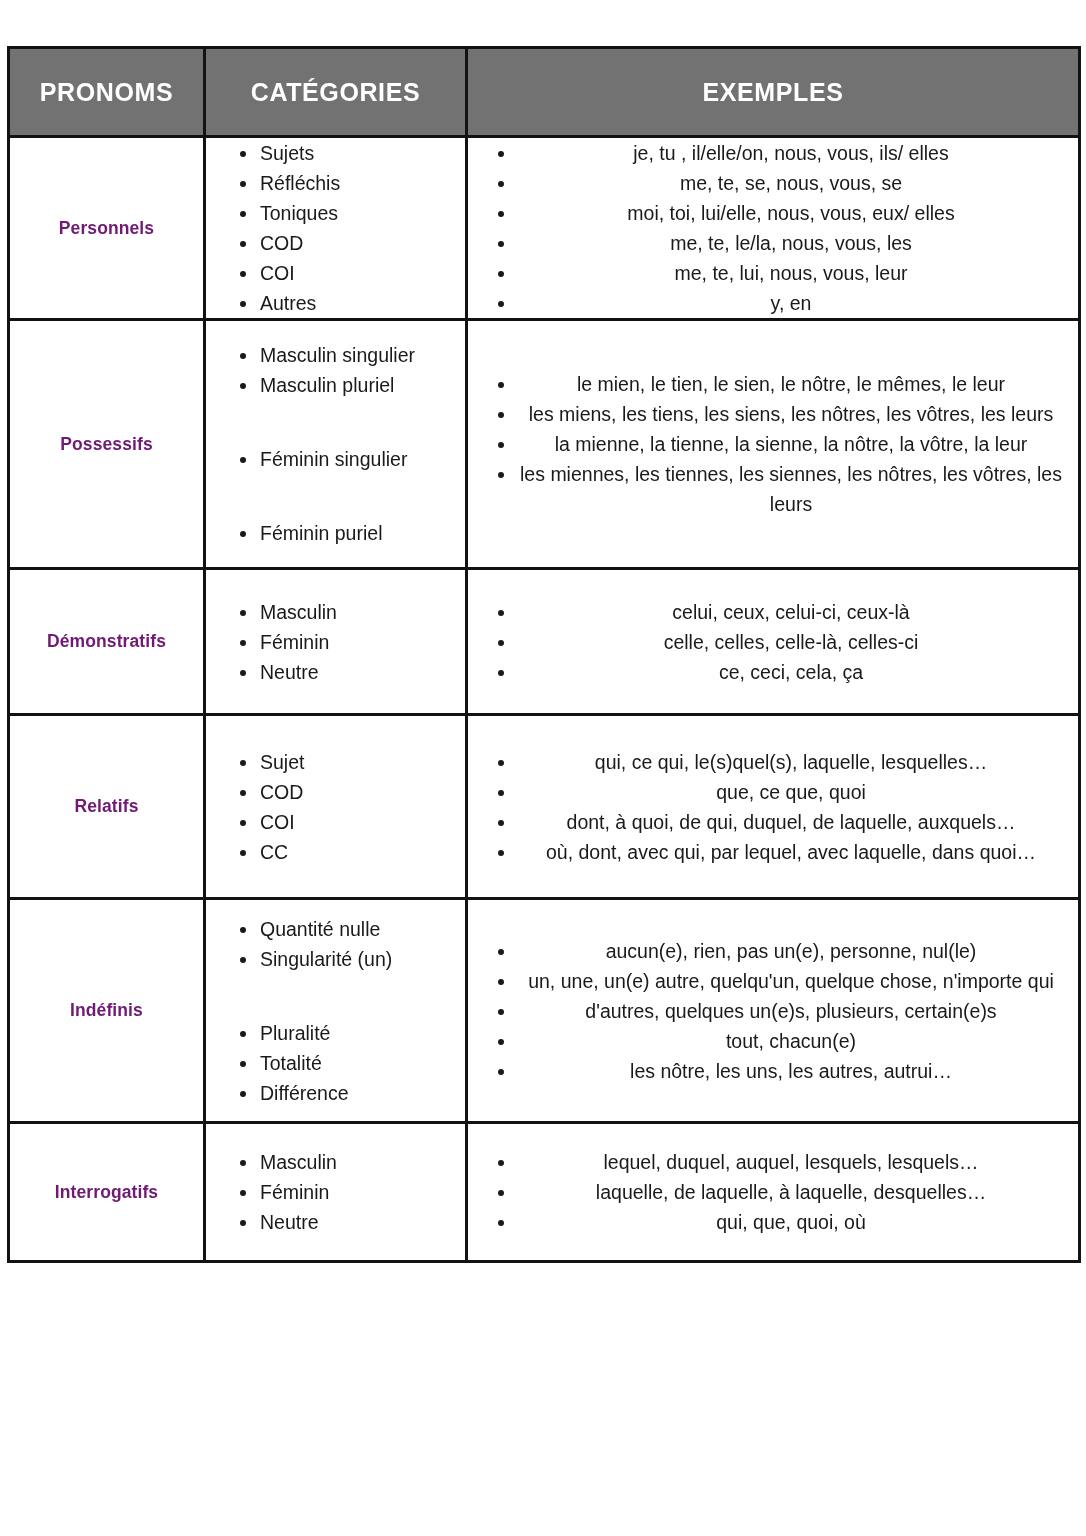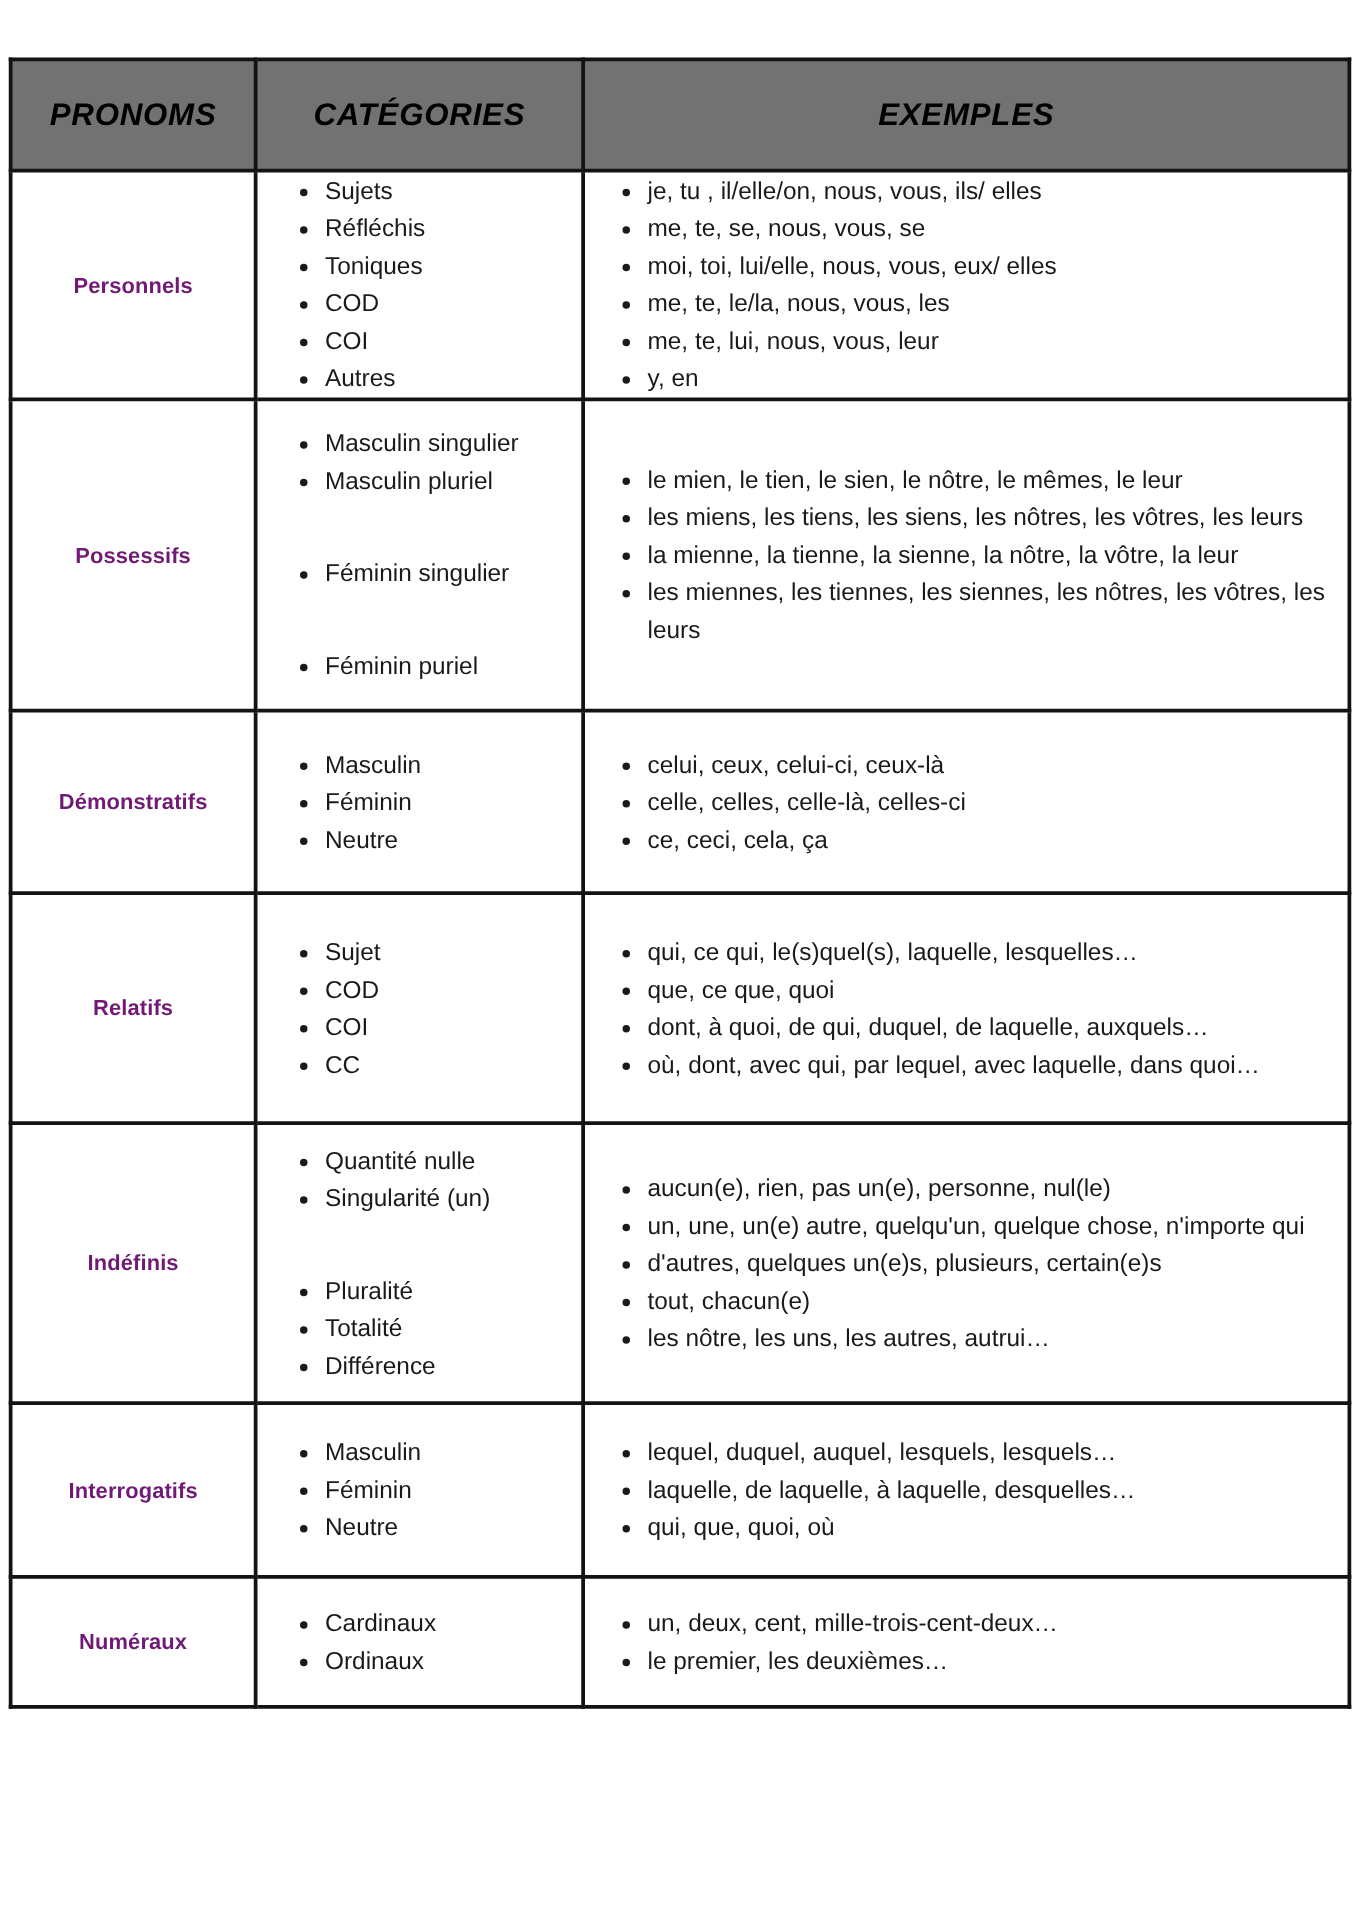--- a/index.html
+++ b/index.html
@@ -29,31 +29,30 @@
     table-layout: fixed;
     border: 3px solid #131313;
   }
 
   table.pronoun-table col.col-pronoms   { width: 196px; }
   table.pronoun-table col.col-categories{ width: 262px; }
   table.pronoun-table col.col-exemples  { width: 613px; }
 
   thead th {
     background: #727272;
-    color: #000000;
+    color: #ffffff;
     font-size: 25px;
     font-weight: bold;
     letter-spacing: 0.6px;
     text-align: center;
     height: 89px;
     padding: 0 6px;
     border: 3px solid #131313;
     vertical-align: middle;
     box-sizing: border-box;
-    font-style: italic;
   }
 
   tbody td {
     border: 3px solid #131313;
     vertical-align: middle;
     box-sizing: border-box;
     padding: 0;
   }
 
   td.cell-pronom {
@@ -104,20 +103,21 @@
     padding-left: 36px;
     white-space: nowrap;
   }
   td.cell-categories ul.bullets li::before {
     left: 16px;
   }
 
   
   td.cell-exemples ul.bullets {
     padding: 0 14px 0 14px;
+    text-align: center;
   }
   td.cell-exemples ul.bullets li {
     padding-left: 36px;
   }
   td.cell-exemples ul.bullets li::before {
     left: 16px;
   }
 
   
   ul.bullets li.gap-before {
@@ -270,32 +270,17 @@
         </td>
         <td class="cell-exemples">
           <ul class="bullets">
             <li>lequel, duquel, auquel, lesquels, lesquels…</li>
             <li>laquelle, de laquelle, à laquelle, desquelles…</li>
             <li>qui, que, quoi, où</li>
           </ul>
         </td>
       </tr>
 
-      <tr class="row-numeraux">
-        <td class="cell-pronom">Numéraux</td>
-        <td class="cell-categories">
-          <ul class="bullets">
-            <li>Cardinaux</li>
-            <li>Ordinaux</li>
-          </ul>
-        </td>
-        <td class="cell-exemples">
-          <ul class="bullets">
-            <li>un, deux, cent, mille-trois-cent-deux…</li>
-            <li>le premier, les deuxièmes…</li>
-          </ul>
-        </td>
-      </tr>
 
     </tbody>
   </table>
 
 </div>
 
 </body></html>

